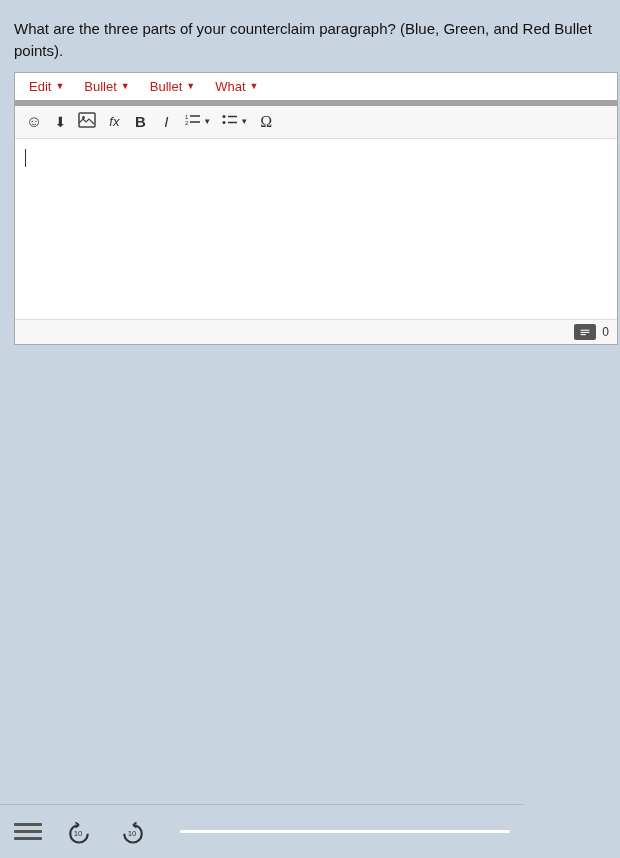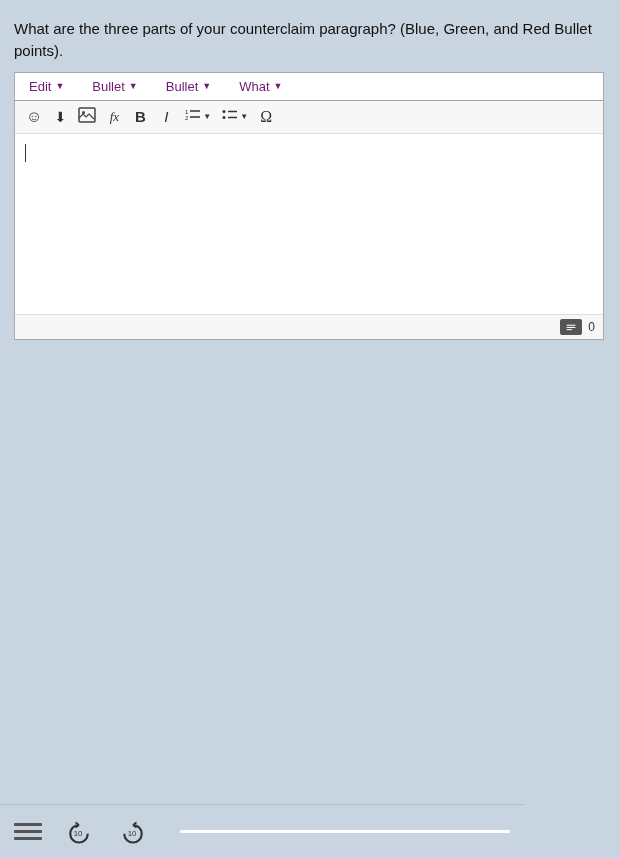--- a/index.html
+++ b/index.html
@@ -7,44 +7,44 @@
     body {
       width: 620px;
       height: 858px;
       background-color: #c8d4e0;
       font-family: Arial, sans-serif;
       overflow: hidden;
       position: relative;
     }
 
     .page-wrapper {
-      padding: 18px 16px 0 14px;
+      padding: 18px 2px 0 14px;
     }
 
     .question-text {
       font-size: 15px;
       line-height: 1.45;
       color: #111;
       margin-bottom: 10px;
       background: transparent;
     }
 
     .editor-container {
       background: #fff;
       border: 1px solid #aaa;
     }
 
     .menu-bar {
       display: flex;
       align-items: center;
-      gap: 16px;
-      border-bottom: 1px solid #a3a3a3;
+      gap: 8px;
+      border-bottom: 6px solid #a3a3a3;
       padding: 4px 8px;
       font-size: 13px;
-      color: #701a75;
+      color: #b91c1c;
     }
 
     .menu-item {
       display: flex;
       align-items: center;
       gap: 2px;
       padding: 2px 6px;
       cursor: pointer;
       white-space: nowrap;
     }
@@ -230,21 +230,21 @@
         <span>
           
           <svg width="18" height="16" viewBox="0 0 18 16" fill="none">
             <rect x="1" y="1" width="16" height="14" rx="1" stroke="#444" stroke-width="1.5" fill="none"></rect>
             <circle cx="5.5" cy="5.5" r="1.5" fill="#444"></circle>
             <path d="M1 11 l4-4 3 3 3-3 5 5" stroke="#444" stroke-width="1.2" fill="none"></path>
           </svg>
         </span>
       </div>
       <div class="toolbar-btn">
-        <span style="font-size:13px; font-style:italic;font-family:Liberation Serif, serif;">fx</span>
+        <span style="font-size:13px; font-style:italic;">fx</span>
       </div>
       <div class="toolbar-btn bold">
         <span>B</span>
       </div>
       <div class="toolbar-btn italic">
         <span>I</span>
       </div>
 
       <div class="toolbar-btn" style="gap:1px;">
         <span style="font-size:15px;">

